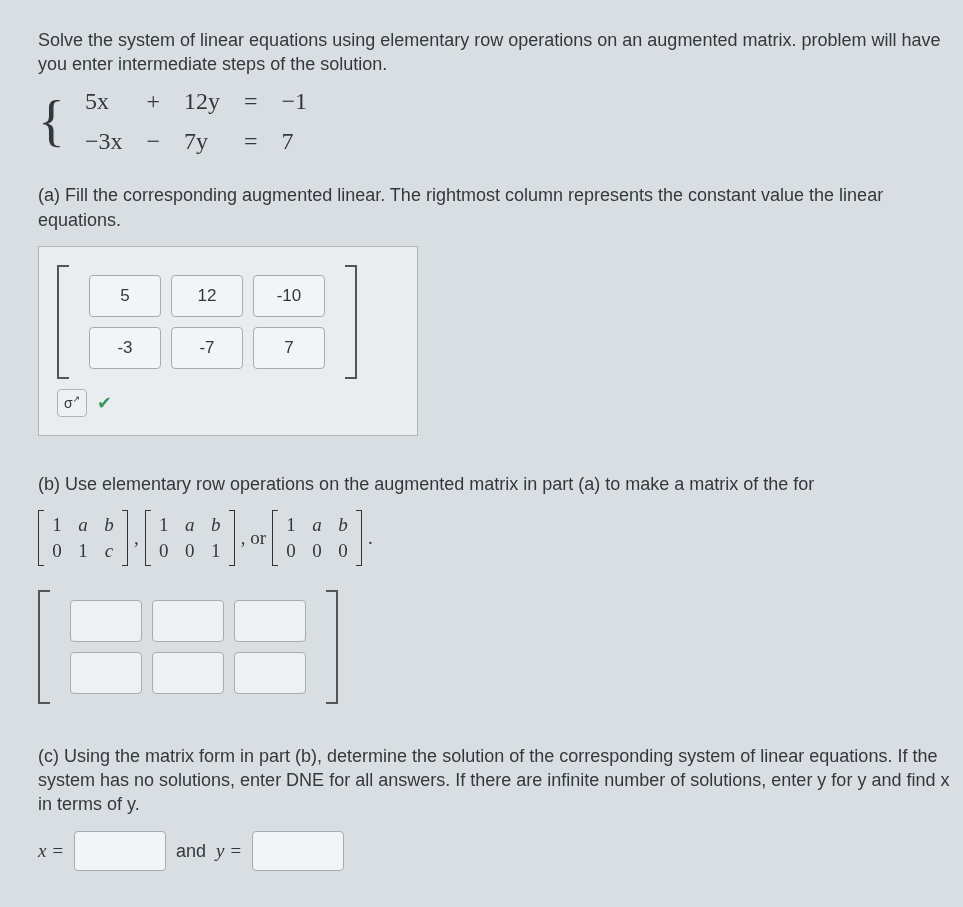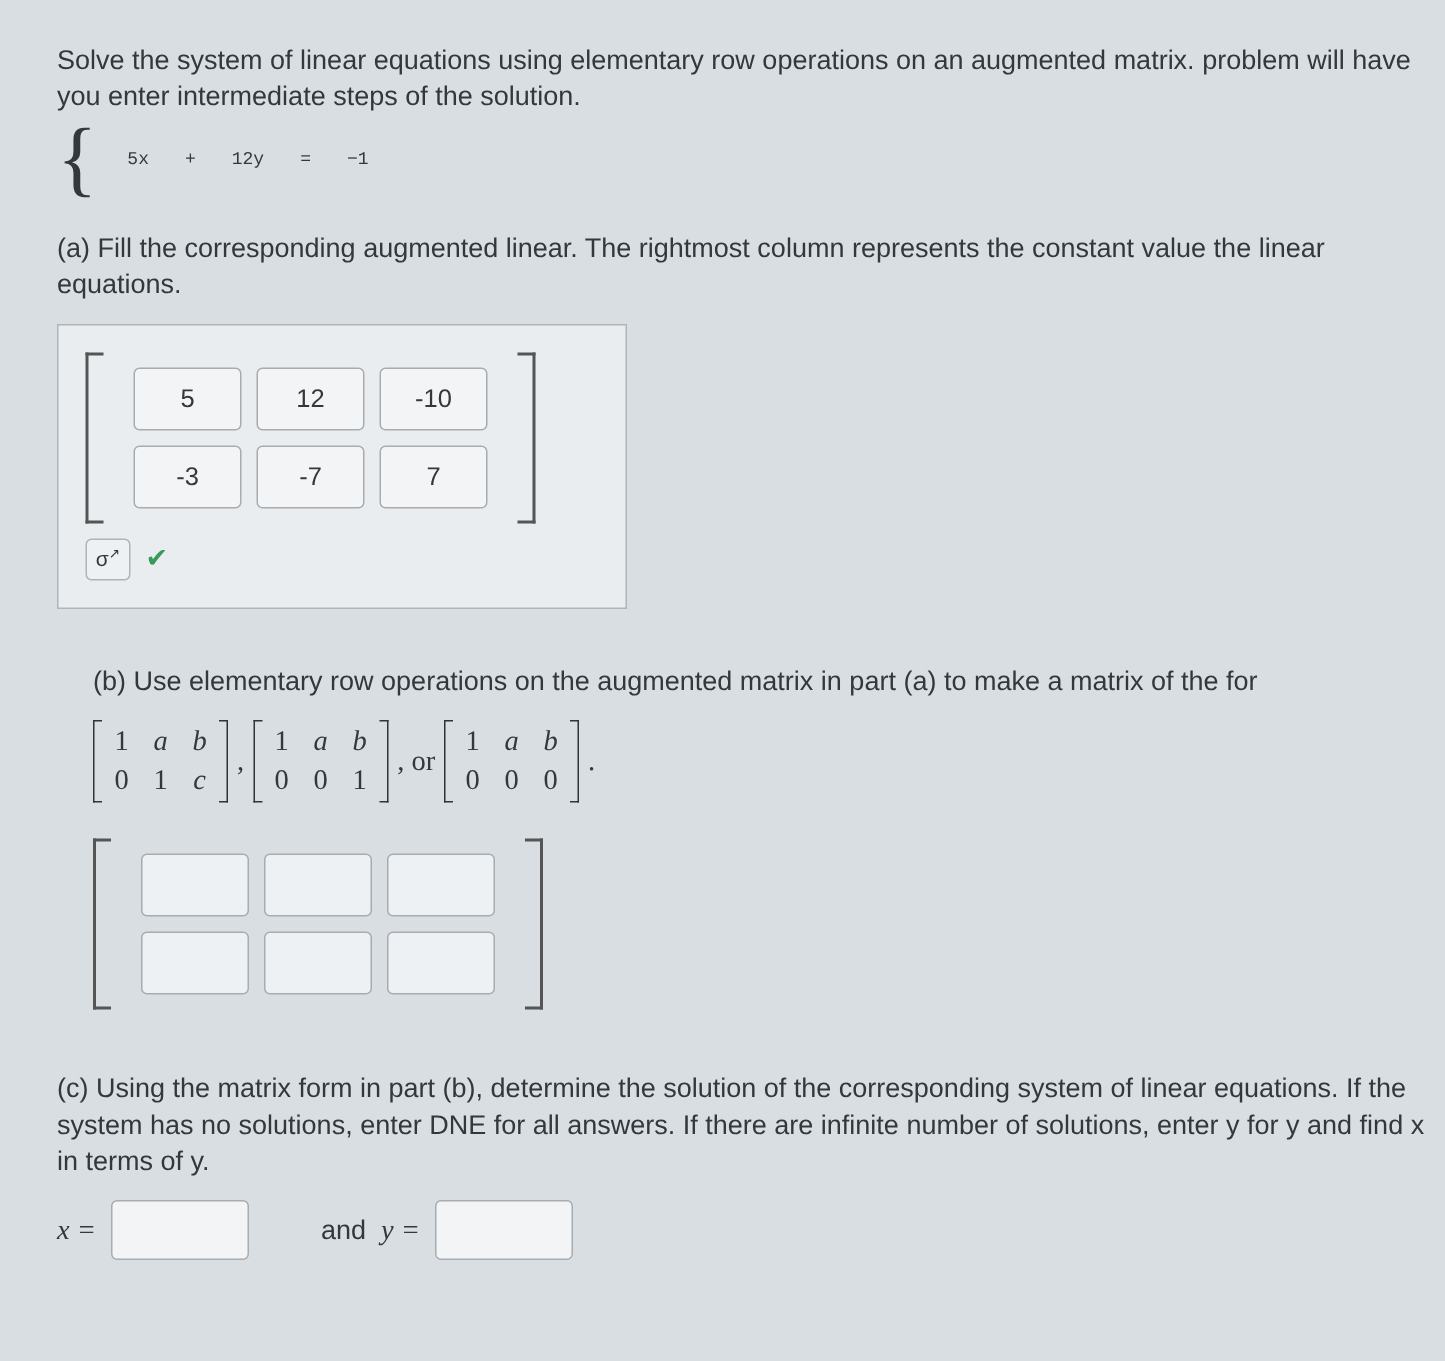--- a/index.html
+++ b/index.html
@@ -12,21 +12,21 @@
     padding: 28px 12px 12px 38px;
     overflow: hidden;
     font-size: 18px;
     line-height: 1.35;
   }
   .intro { margin-bottom: 4px; }
   .system { margin-bottom: 22px; }
   .brace-row { display: flex; align-items: center; }
   .brace { font-size: 56px; font-family: serif; line-height: 0.9; margin-right: 8px; }
   table.eq { border-collapse: collapse; }
-  table.eq td { padding: 4px 12px; font-family: Liberation Mono, monospace; font-size: 12px; }
+  table.eq td { padding: 4px 12px; font-family: Liberation Serif, serif; font-size: 24px; }
   .part-label { margin-bottom: 14px; }
   .matrix-box {
     display: inline-block;
     border: 1px solid #b0b5b9;
     background: #e9edf0;
     padding: 18px 60px 18px 18px;
     position: relative;
   }
   .matrix-wrap { display: flex; align-items: center; }
   .bracket-l, .bracket-r {
@@ -50,58 +50,65 @@
     color: #33383c;
   }
   .cell-input.empty { background: #eef1f3; }
   .status-row { margin-top: 10px; display: flex; align-items: center; gap: 10px; }
   .icon-btn {
     width: 30px; height: 28px; border: 1px solid #aeb3b7;
     background: #eef1f3; border-radius: 4px; display: flex;
     align-items: center; justify-content: center; font-size: 14px;
   }
   .check { color: #3a9a5a; font-size: 18px; }
-  .part-b { margin-top: 36px; margin-left: 24px; }
+  .part-b { margin-top: 36px; }
   .forms { font-family: serif; font-size: 19px; margin: 8px 0 18px 0; display:flex; align-items:center; gap:6px;}
   .mini-mat { display:inline-flex; align-items:stretch; }
   .mini-bl, .mini-br { width:6px; border-top:1.5px solid #333; border-bottom:1.5px solid #333;}
   .mini-bl{ border-left:1.5px solid #333; }
   .mini-br{ border-right:1.5px solid #333; }
   .mini-body { display:flex; flex-direction:column; padding:2px 6px; }
   .mini-row { display:flex; gap:12px; }
   .mini-row span { min-width:14px; text-align:center; font-style:italic; }
   .mini-row span.n { font-style:normal; }
   .matrix-plain { display:inline-flex; align-items:center; margin-top:6px;}
   .part-c { margin-top: 34px; }
   .ans-row { margin-top: 14px; display:flex; align-items:center; gap:10px; font-family:serif; font-size:19px; font-style:italic;}
   .ans-input {
     width: 92px; height: 40px; border:1px solid #a7acb0; border-radius:4px;
     background:#f2f4f6; text-align:center; font-size:16px;
   }
-  .andtxt { font-style: normal; font-family: Arial, sans-serif; font-size:18px;margin-left:38px; }
+  .andtxt { font-style: normal; font-family: Arial, sans-serif; font-size:18px; }
 </style>
 </head>
 <body>
 
 
 
 <div class="intro">Solve the system of linear equations using elementary row operations on an augmented matrix. problem will have you enter intermediate steps of the solution.</div>
 
 <div class="system">
   <div class="brace-row">
     <div class="brace">{</div>
     <table class="eq">
       <tbody>
           <tr>
         <td>5x</td>
         <td>+</td>
         <td>12y</td>
         <td>=</td>
         <td>−1</td>
       </tr>
+      <tr>
+        <td>−3x</td>
+        <td>−</td>
+        <td>7y</td>
+        <td>=</td>
+        <td>7</td>
+      </tr>
     </tbody>
       </table>
   </div>
 </div>
 
 <div class="part-label">(a) Fill the corresponding augmented linear. The rightmost column represents the constant value the linear equations.</div>
 
 <div class="matrix-box">
   <div class="matrix-wrap">
     <div class="bracket-l"></div>

